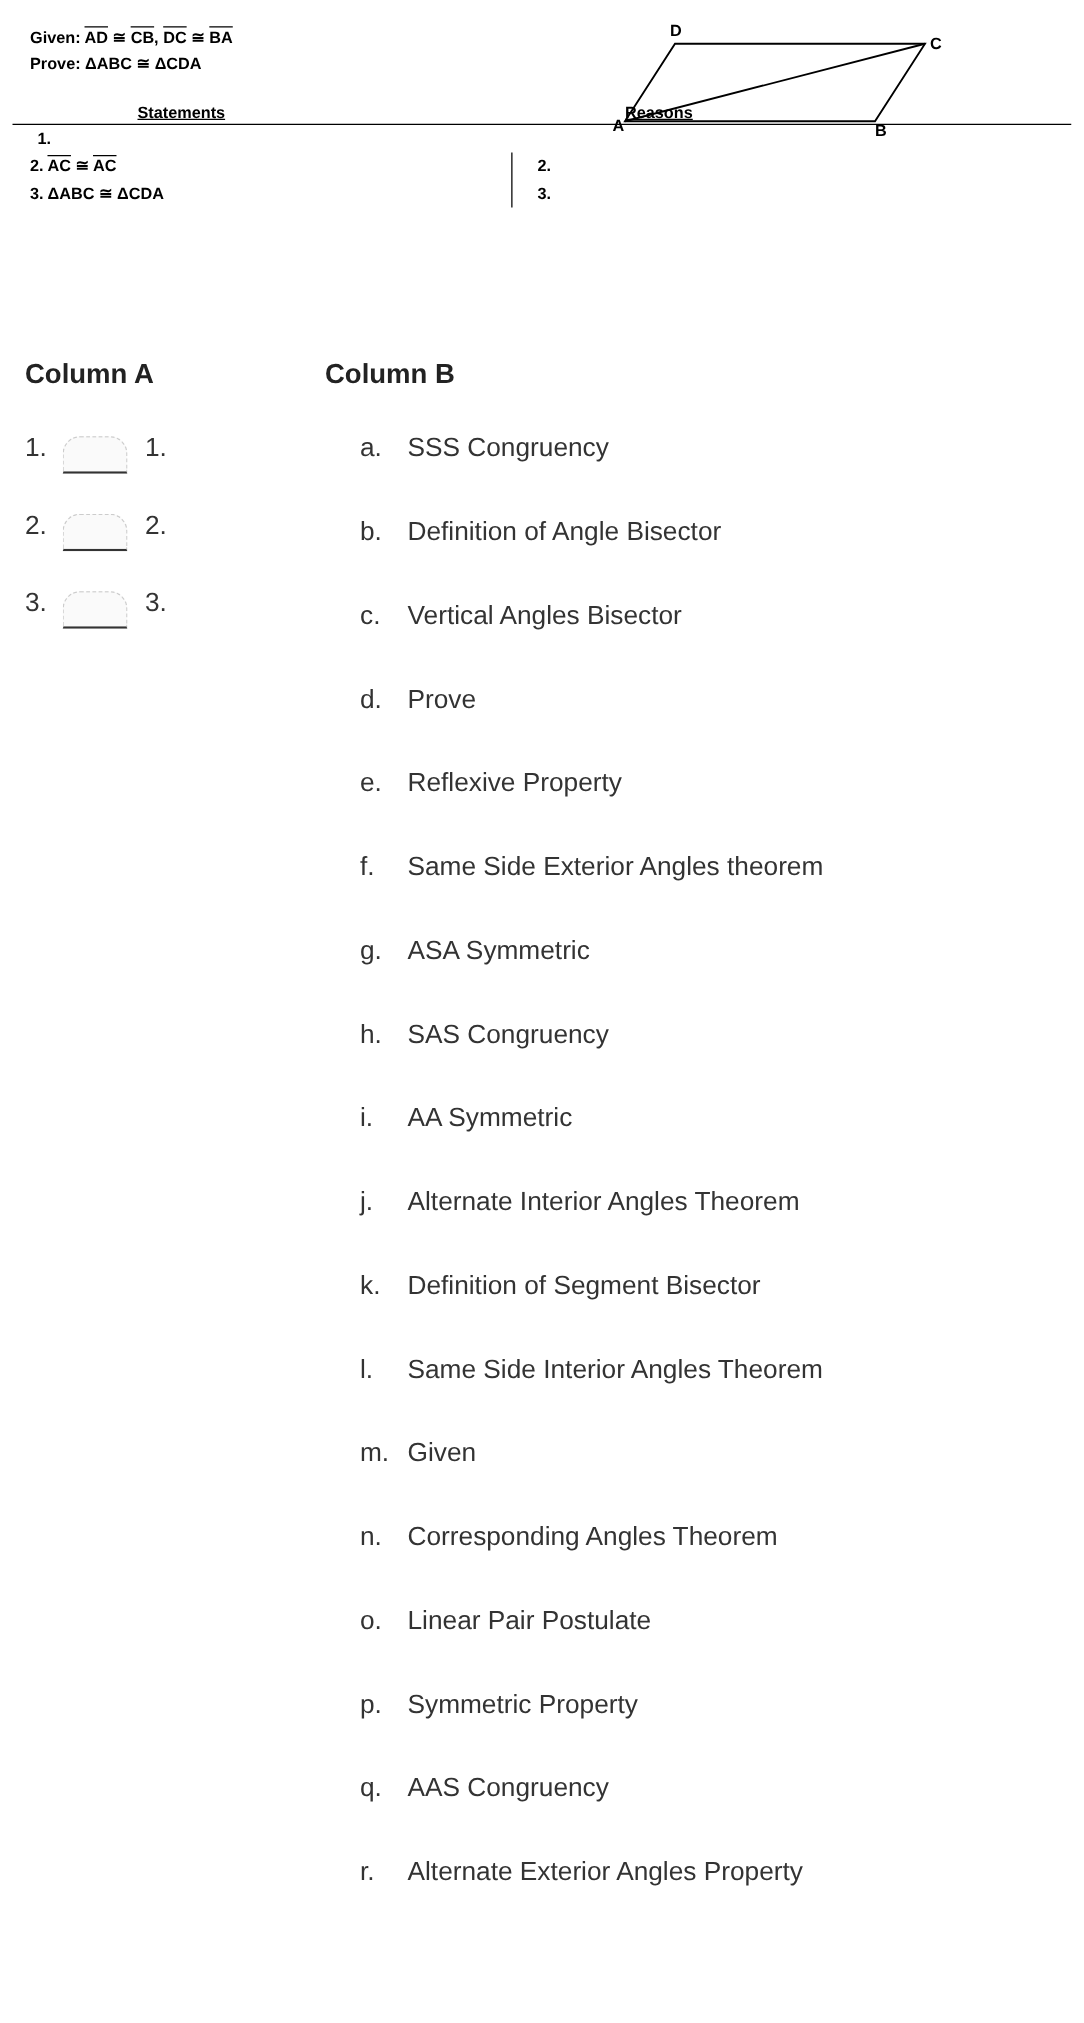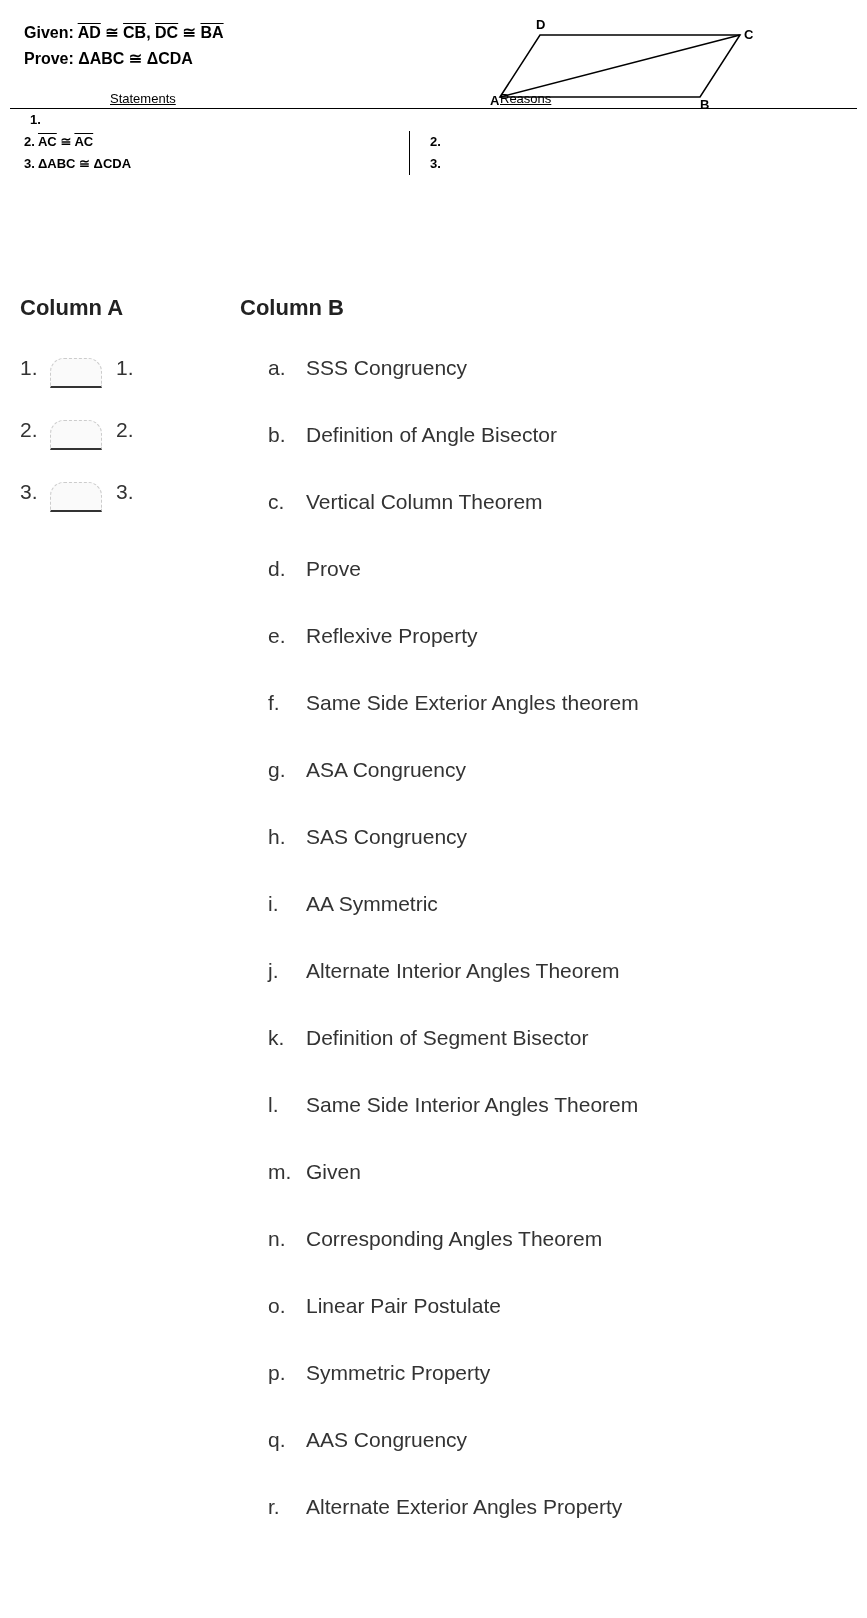--- a/index.html
+++ b/index.html
@@ -8,39 +8,39 @@
       background: #fff;
       color: #000;
       padding: 20px 10px;
       width: 867px;
     }
     .top-section {
       position: relative;
       margin-bottom: 10px;
     }
     .given-prove {
-      font-size: 16px;
+      font-size: 13px;
       font-weight: bold;
       line-height: 1.6;
       padding-left: 14px;
     }
     .overline {
       text-decoration: overline;
       text-decoration-thickness: 1px;
     }
     .diagram {
       position: absolute;
       top: -5px;
       left: 480px;
     }
     .headers-row {
       display: flex;
       margin-top: 20px;
       font-size: 13px;
-      font-weight: normal;
+      font-weight: bold;
       text-decoration: underline;
       border-bottom: 1.5px solid #000;
       padding-bottom: 2px;
     }
     .header-statements {
       width: 400px;
       padding-left: 100px;
     }
     .header-reasons {
       padding-left: 90px;
@@ -54,21 +54,21 @@
     .statement-cell {
       width: 400px;
       padding-left: 14px;
       border-right: 1.5px solid #000;
     }
     .reason-cell {
       padding-left: 20px;
     }
     .matching {
       display: flex;
-      gap: 60px;
+      gap: 80px;
       margin-top: 120px;
       padding-left: 10px;
       color: #333;
     }
     .col-header {
       font-size: 22px;
       font-weight: bold;
       margin-bottom: 35px;
       color: #222;
     }
@@ -186,37 +186,37 @@
       <div class="colB-item">
           <span class="colB-letter">a.</span>
           <span class="colB-text">SSS Congruency</span>
         </div>
       <div class="colB-item">
           <span class="colB-letter">b.</span>
           <span class="colB-text">Definition of Angle Bisector</span>
         </div>
       <div class="colB-item">
           <span class="colB-letter">c.</span>
-          <span class="colB-text">Vertical Column Theorem</span>
+          <span class="colB-text">Vertical Angles Bisector</span>
         </div>
       <div class="colB-item">
           <span class="colB-letter">d.</span>
           <span class="colB-text">Prove</span>
         </div>
       <div class="colB-item">
           <span class="colB-letter">e.</span>
           <span class="colB-text">Reflexive Property</span>
         </div>
       <div class="colB-item">
           <span class="colB-letter">f.</span>
           <span class="colB-text">Same Side Exterior Angles theorem</span>
         </div>
       <div class="colB-item">
           <span class="colB-letter">g.</span>
-          <span class="colB-text">ASA Congruency</span>
+          <span class="colB-text">ASA Symmetric</span>
         </div>
       <div class="colB-item">
           <span class="colB-letter">h.</span>
           <span class="colB-text">SAS Congruency</span>
         </div>
       <div class="colB-item">
           <span class="colB-letter">i.</span>
           <span class="colB-text">AA Symmetric</span>
         </div>
       <div class="colB-item">

